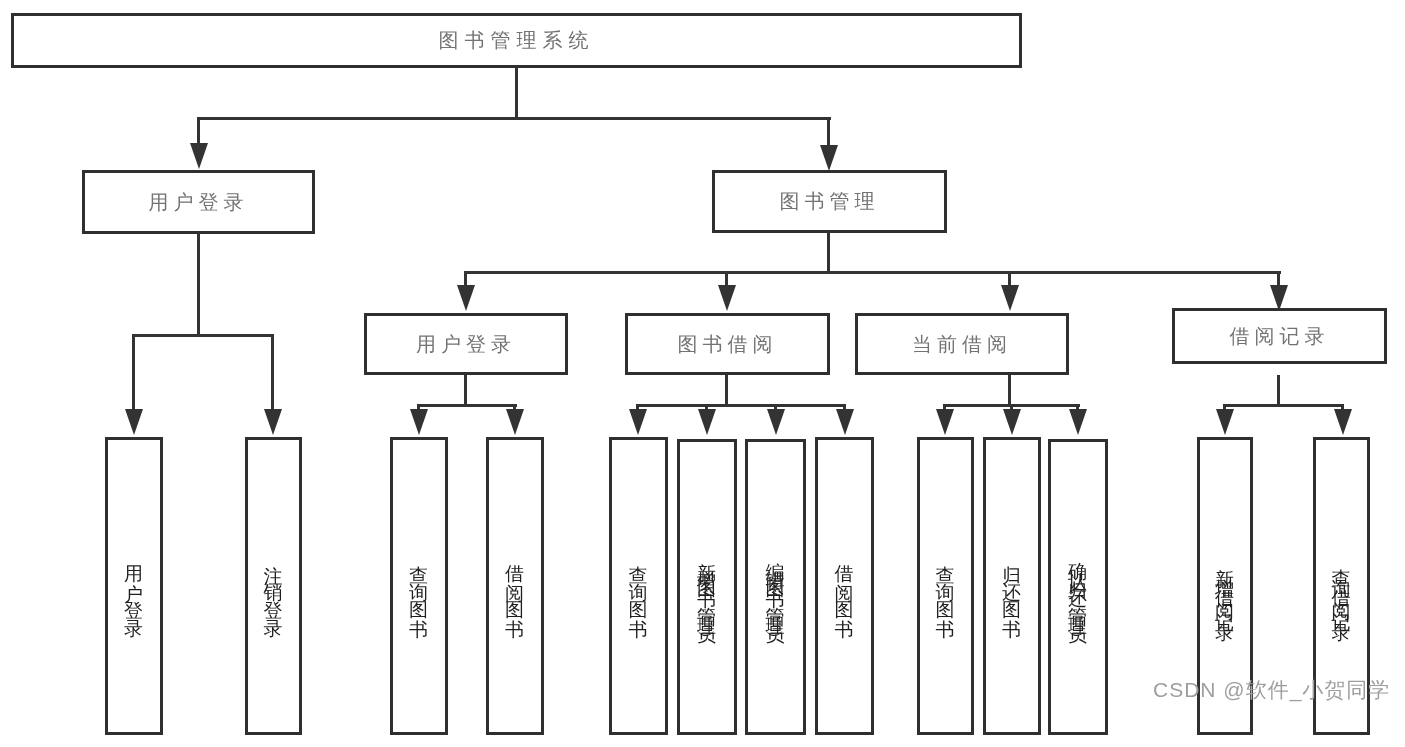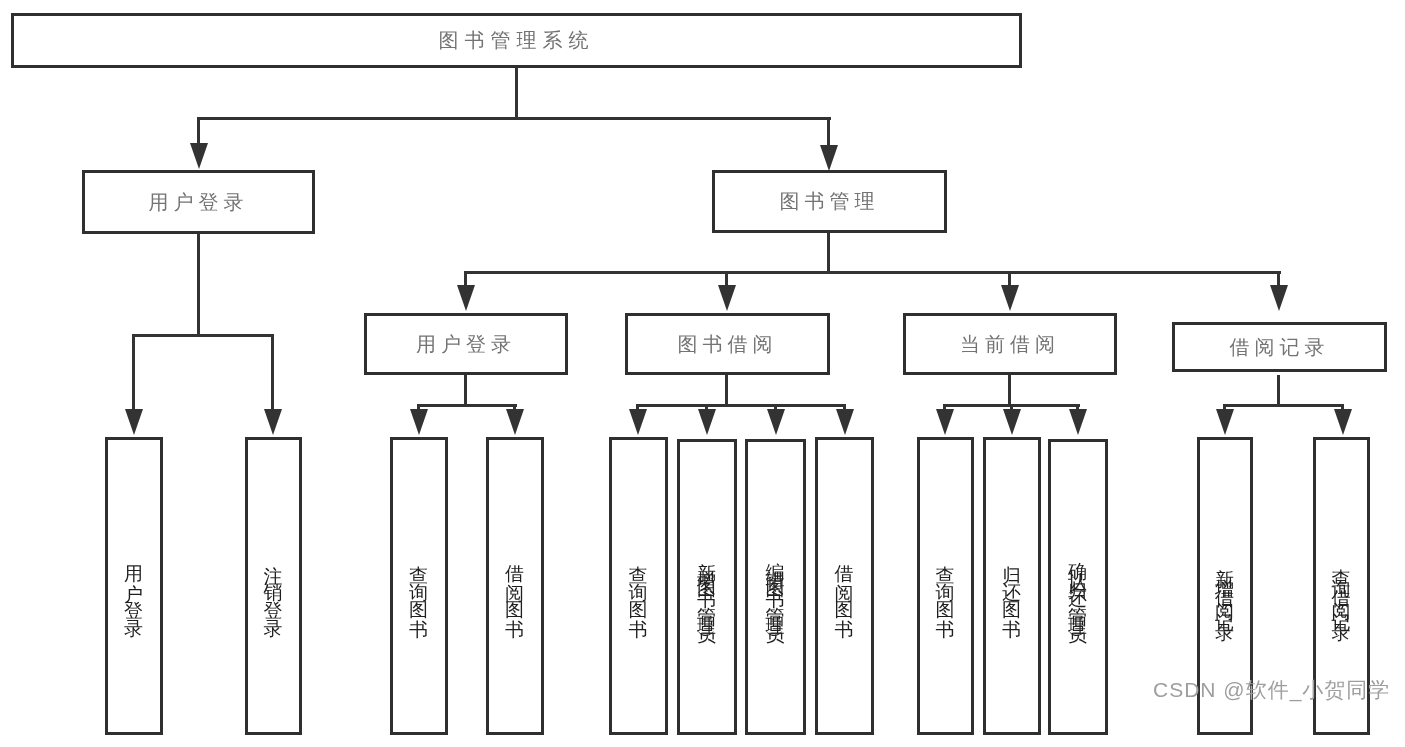--- a/index.html
+++ b/index.html
@@ -105,24 +105,24 @@
   <div class="box" style="left:712px;top:170px;width:235px;height:63px;text-align:right;">
     <span class="hlabel">图书管理</span>
   </div>
 
   <div class="box" style="left:364px;top:313px;width:204px;height:62px;">
     <span class="hlabel">用户登录</span>
   </div>
   <div class="box" style="left:625px;top:313px;width:205px;height:62px;">
     <span class="hlabel">图书借阅</span>
   </div>
-  <div class="box" style="left:903px;top:313px;width:214px;height:62px;">
+  <div class="box" style="left:855px;top:313px;width:214px;height:62px;">
     <span class="hlabel">当前借阅</span>
   </div>
-  <div class="box" style="left:1172px;top:322px;width:215px;height:50px;">
+  <div class="box" style="left:1172px;top:308px;width:215px;height:56px;">
     <span class="hlabel">借阅记录</span>
   </div>
 
   <div class="box" style="left:105px;top:437px;width:58px;height:298px;">
     <span class="vt sp4">用户登录</span>
   </div>
   <div class="box" style="left:245px;top:437px;width:57px;height:298px;">
     <span class="vt sp4">注销登录</span>
   </div>
 

